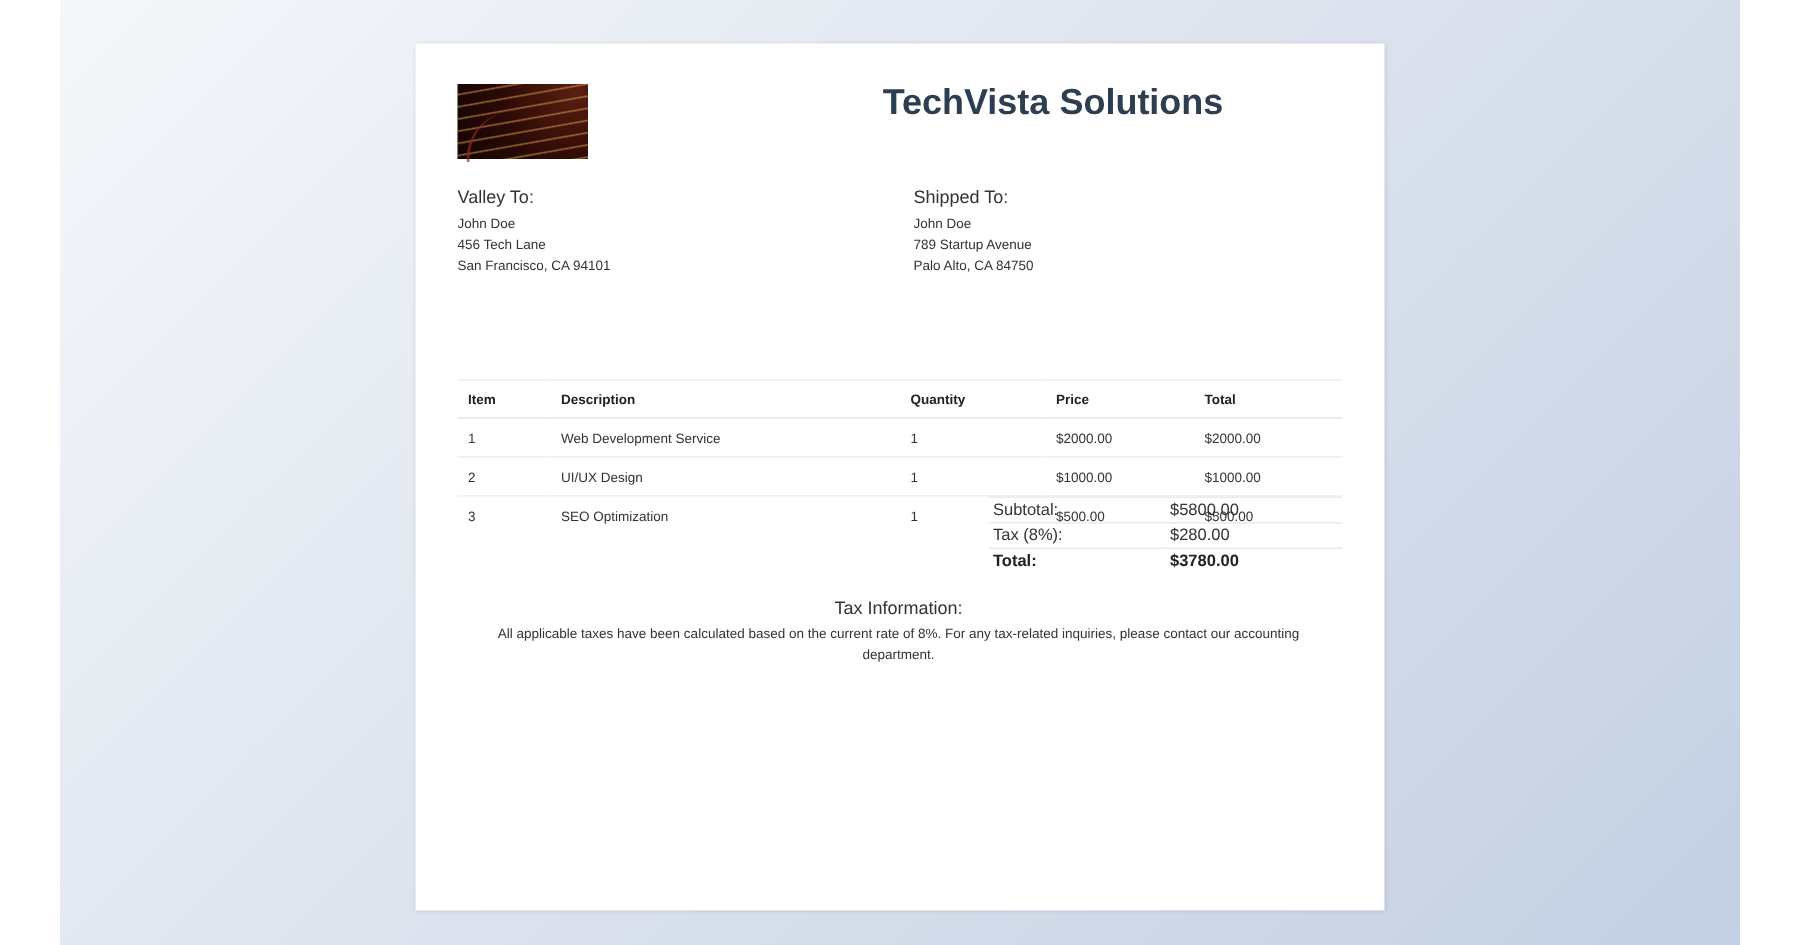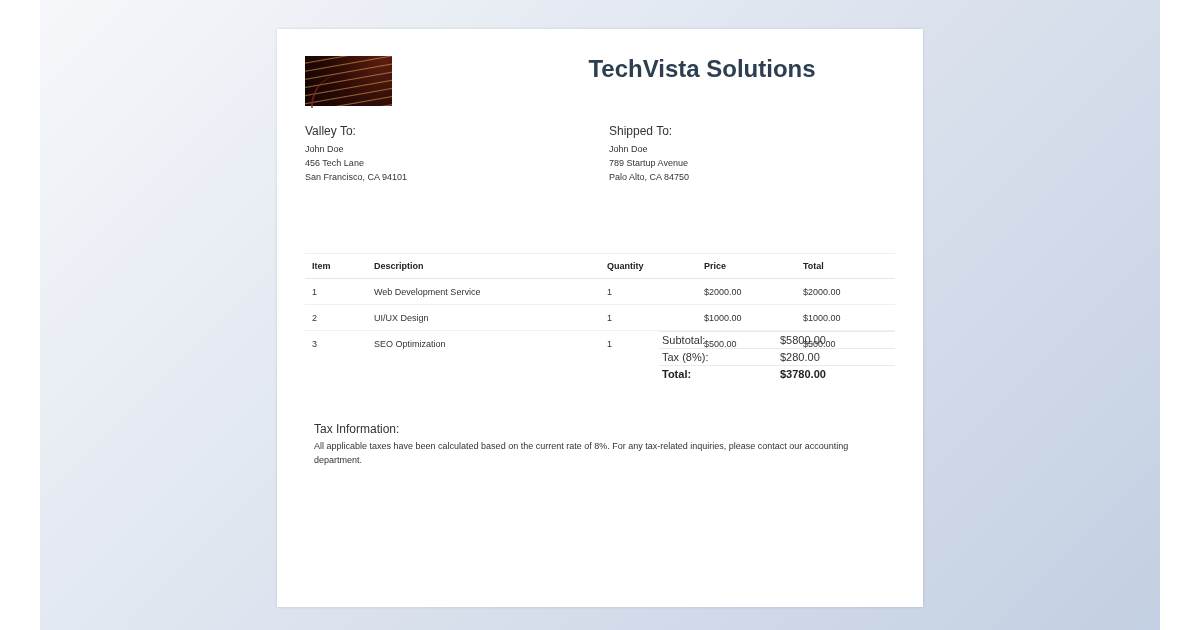--- a/index.html
+++ b/index.html
@@ -53,21 +53,21 @@
     padding: 0 7px; height: 25px; border-bottom: 1px solid #f0f0f0;
   }
   table.items tr:last-child td { border-bottom: none; }
   table.summary {
     position: absolute; left: 382px; top: 302px; width: 236px; border-collapse: collapse;
     font-size: 11px; color: #333;
   }
   table.summary td { padding: 0 3px; height: 16px; border-top: 1px solid #eaeaea; }
   table.summary td.v { padding-left: 3px; }
   table.summary tr.total td { font-weight: bold; color: #222; }
-  .taxinfo { position: absolute; left: 37px; top: 392px; width: 570px; }
+  .taxinfo { position: absolute; left: 37px; top: 368px; width: 570px; text-align: center; }
   .taxinfo .title { font-size: 12px; color: #333; line-height: 16px; margin-bottom: 2px; }
   .taxinfo .body { font-size: 9px; color: #333; line-height: 14px; }
 </style>
 </head>
 <body>
 
 <div class="bg"></div>
 
 <div class="card">
   <div class="logo"></div>

